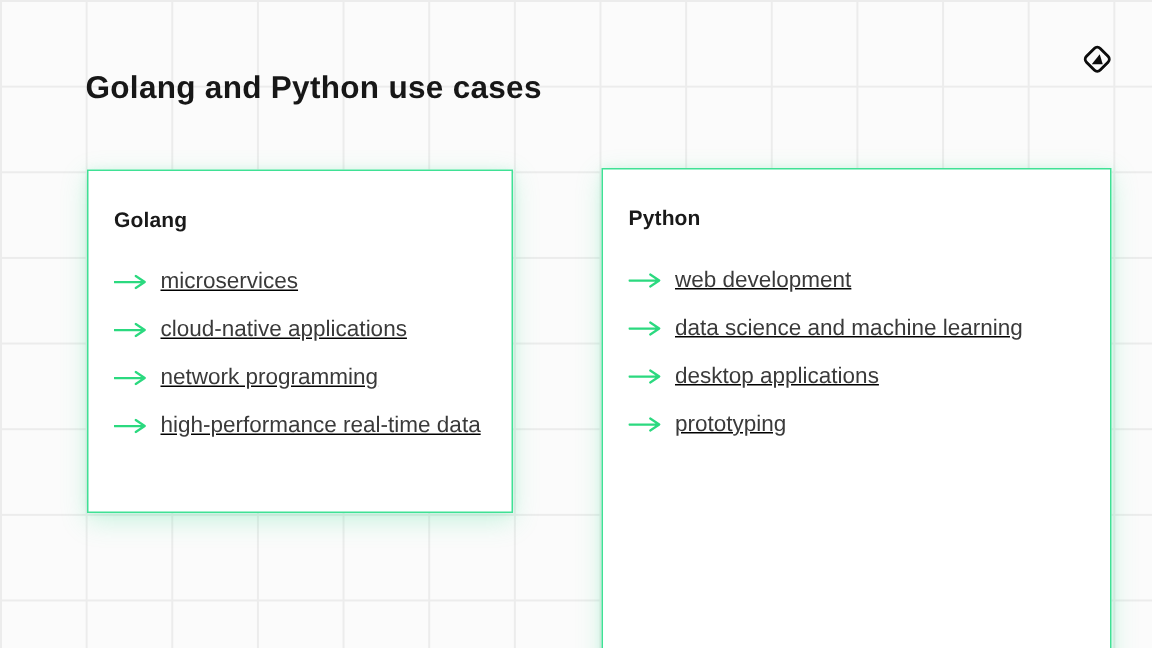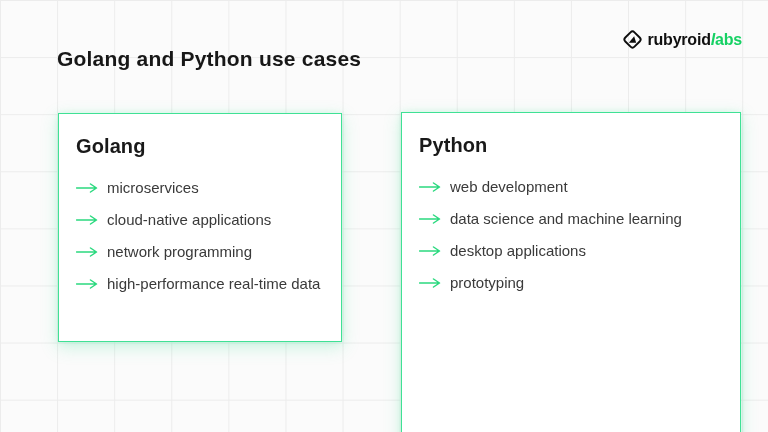--- a/index.html
+++ b/index.html
@@ -26,44 +26,43 @@
   .labs::first-letter { font-style:italic; }
   .card {
     position:absolute; background:#ffffff;
     border:1.5px solid var(--border-green,#3fe195);
     box-shadow: 0 5px 16px rgba(63,225,149,0.26), 0 0 6px rgba(63,225,149,0.15);
     padding:21px 16px 0 17px;
   }
   .card-golang { left:58px;  top:113px; width:284px; height:229px; }
   .card-python { left:401px; top:112px; width:340px; height:335px; }
   .card h2 {
-    font-size:20px; line-height:22px; font-weight:700;
+    font-size:14px; line-height:22px; font-weight:700;
     color:#191919; letter-spacing:0.1px; margin-bottom:21px;
   }
-  ul.use-cases { list-style:none; }
+  ul.use-cases { list-style:none;text-decoration:underline; }
   .use-case {
     display:flex; align-items:flex-start; margin-bottom:12px;
     font-size:15px; line-height:20px; color: var(--text-body,#3a3a3a);
   }
   .arrow { flex:0 0 22px; margin-right:9px; margin-top:5px; color: var(--accent-green,#2bd97f); }
   .arrow svg { display:block; }
 </style>
 </head>
 <body>
 
 <h1 class="page-title">Golang and Python use cases</h1>
 
 <div class="logo">
   <span class="logo-icon">
     <svg width="21" height="21" viewBox="0 0 24 24">
       <rect x="4.6" y="4.6" width="14.8" height="14.8" rx="3.2" transform="rotate(45 12 12)" fill="none" stroke="#0d0d0d" stroke-width="2.2"></rect>
       <path d="M7.8 15.8 L16.2 15.8 L13.9 8.2 Z" fill="#0d0d0d"></path>
     </svg>
   </span>
-  <span class="logo-text"><span>rubyroid</span><span class="labs">labs</span></span>
 </div>
 
 <section class="card card-golang">
   <h2>Golang</h2>
   <ul class="use-cases">
   <li class="use-case">
     <span class="arrow">
       <svg width="22" height="10" viewBox="0 0 22 10">
         <path d="M0.5 5 H20 M14.5 1 L20.5 5 L14.5 9" fill="none" stroke="currentColor" stroke-width="1.5" stroke-linecap="round" stroke-linejoin="round"></path>
       </svg>

